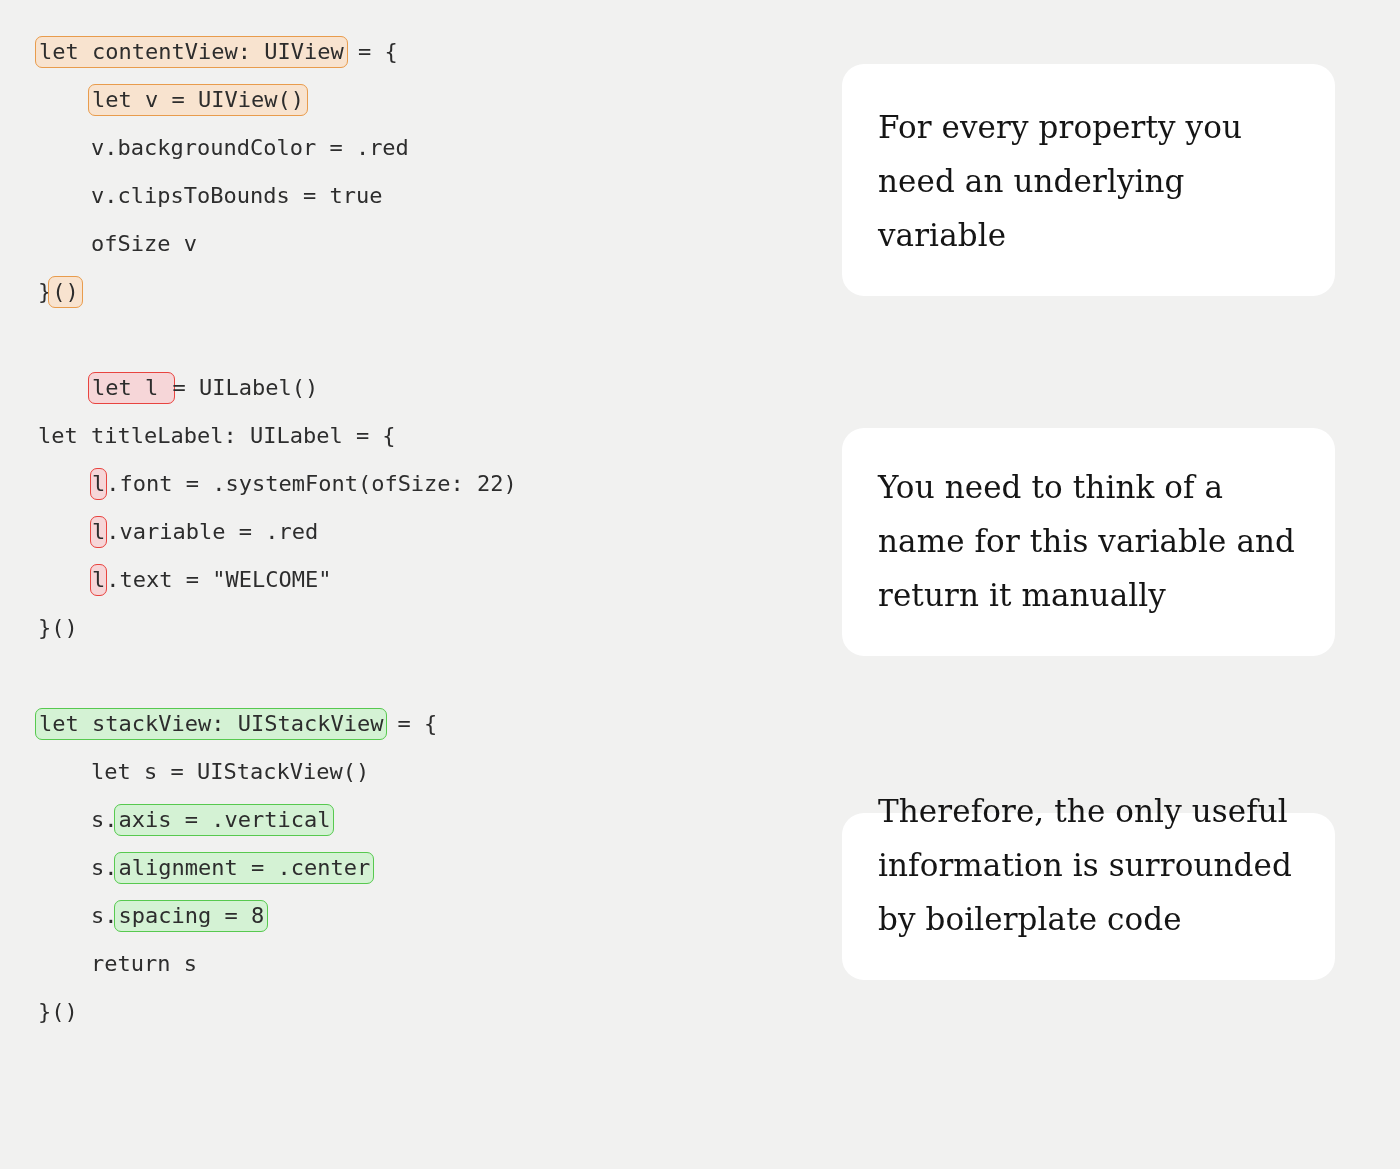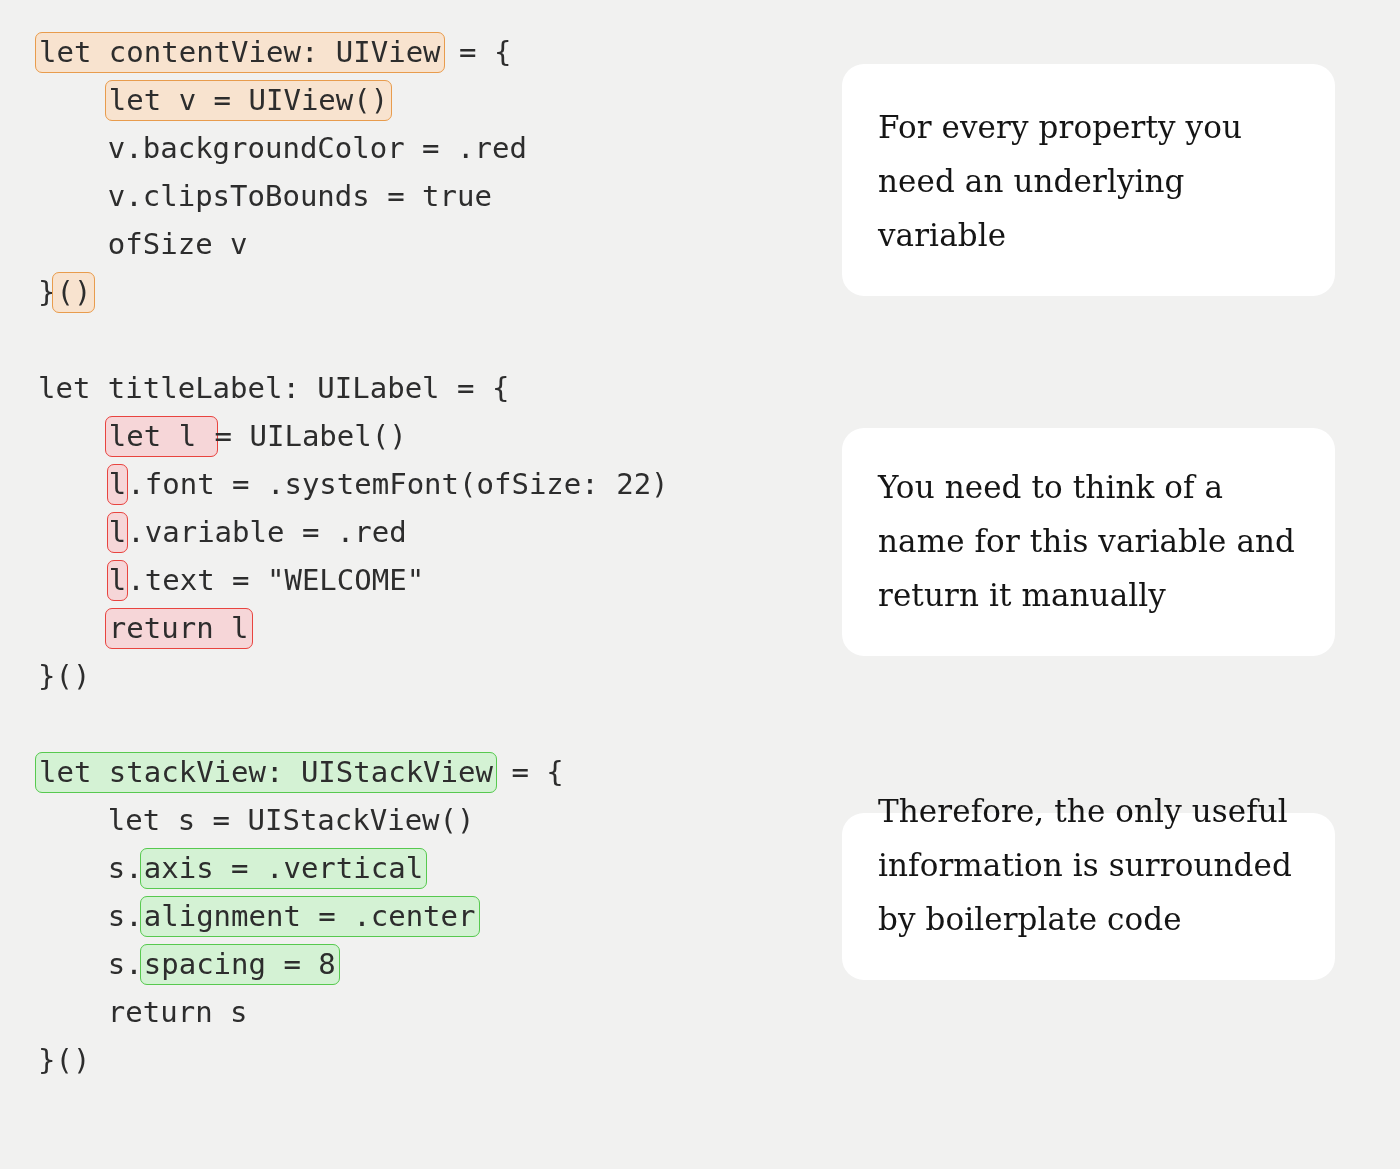--- a/index.html
+++ b/index.html
@@ -19,21 +19,21 @@
   .code-column {
     position: absolute;
     left: 38px; top: 28px;
     width: 770px;
   }
   .code-block { margin: 0 0 0 0; }
   .code-block + .code-block { margin-top: 48px; }
 
   .code-line {
     font-family: "DejaVu Sans Mono", "Liberation Mono", monospace;
-    font-size: 29px;
+    font-size: 22px;
     line-height: 48px;
     color: #2d2d2d;
     white-space: pre;
     letter-spacing: 0px;
   }
 
   
   .hl {
     border-radius: 7px;
     padding: 2px 3px 3px 3px;
@@ -86,26 +86,25 @@
   <div class="code-column">
       <div class="code-block">
         <div class="code-line"><span class="hl hl-orange">let contentView: UIView</span><span> = {</span></div>
         <div class="code-line"><span>    </span><span class="hl hl-orange">let v = UIView()</span></div>
         <div class="code-line"><span>    v.backgroundColor = .red</span></div>
         <div class="code-line"><span>    v.clipsToBounds = true</span></div>
         <div class="code-line"><span>    ofSize v</span></div>
         <div class="code-line"><span>}</span><span class="hl hl-orange">()</span></div>
       </div>
       <div class="code-block">
+        <div class="code-line"><span>    </span><span class="hl hl-pink">let l </span><span>= UILabel()</span></div>
         <div class="code-line"><span>let titleLabel: UILabel = {</span></div>
-        <div class="code-line"><span>    </span><span class="hl hl-pink">let l </span><span>= UILabel()</span></div>
         <div class="code-line"><span>    </span><span class="hl hl-pink hl-tight">l</span><span>.font = .systemFont(ofSize: 22)</span></div>
         <div class="code-line"><span>    </span><span class="hl hl-pink hl-tight">l</span><span>.variable = .red</span></div>
         <div class="code-line"><span>    </span><span class="hl hl-pink hl-tight">l</span><span>.text = "WELCOME"</span></div>
-        <div class="code-line"><span>    </span><span class="hl hl-pink">return l</span></div>
         <div class="code-line"><span>}()</span></div>
       </div>
       <div class="code-block">
         <div class="code-line"><span class="hl hl-green">let stackView: UIStackView</span><span> = {</span></div>
         <div class="code-line"><span>    let s = UIStackView()</span></div>
         <div class="code-line"><span>    s.</span><span class="hl hl-green">axis = .vertical</span></div>
         <div class="code-line"><span>    s.</span><span class="hl hl-green">alignment = .center</span></div>
         <div class="code-line"><span>    s.</span><span class="hl hl-green">spacing = 8</span></div>
         <div class="code-line"><span>    return s</span></div>
         <div class="code-line"><span>}()</span></div>

